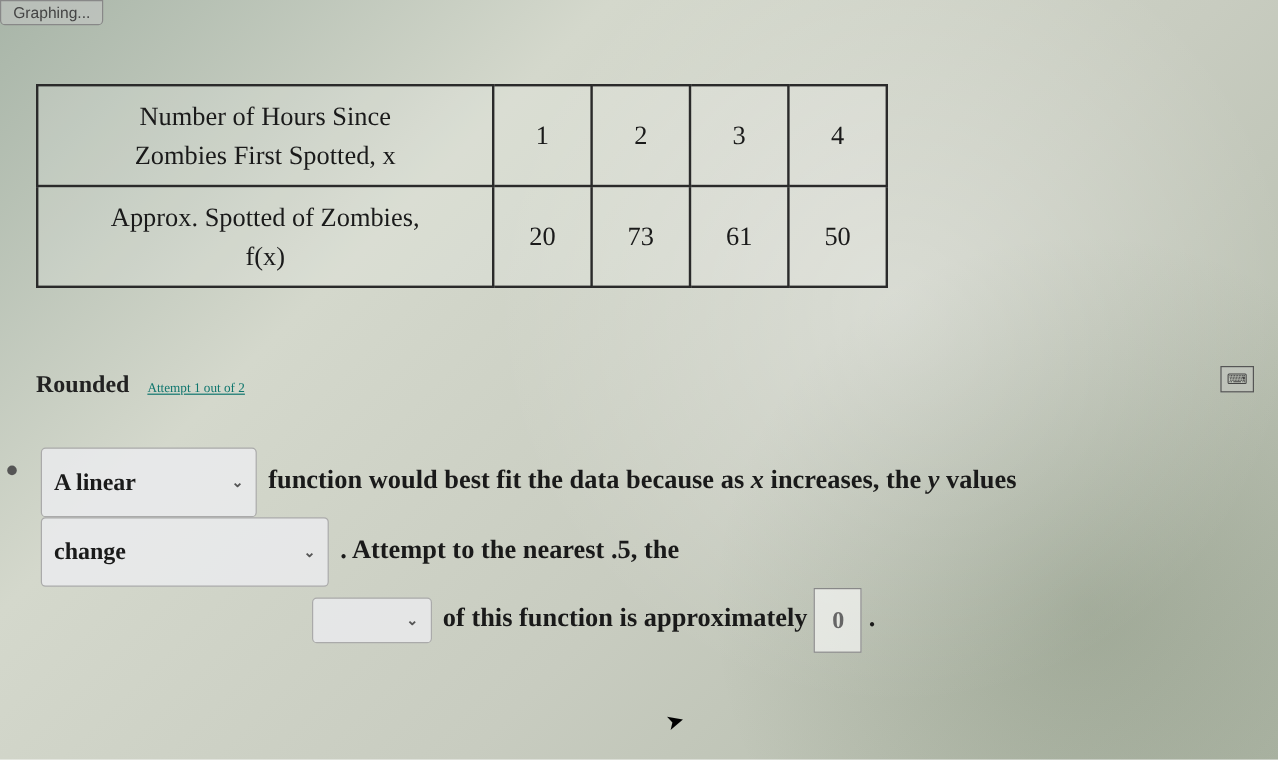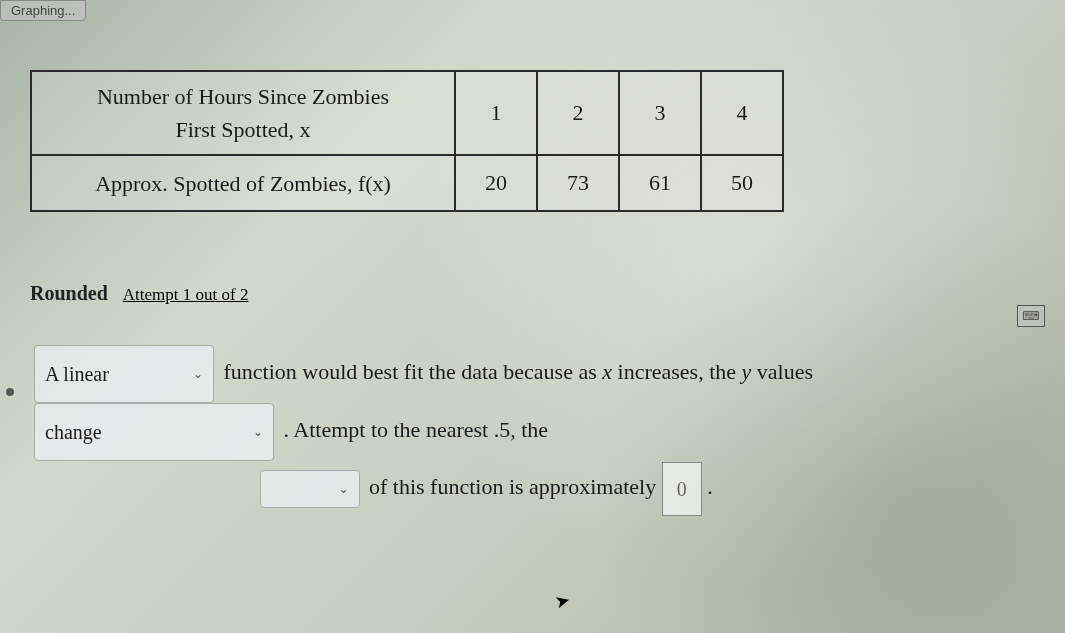--- a/index.html
+++ b/index.html
@@ -43,49 +43,50 @@
       border: 2px solid #2a2a2a;
       padding: 14px 20px;
       text-align: center;
       font-size: 22px;
       color: #1a1a1a;
     }
     table.data-table .row-header {
       text-align: center;
       font-weight: normal;
       padding: 8px 44px;
-      width: 424px;
+      width: 380px;
       line-height: 1.5;
     }
     table.data-table .val-cell {
       width: 82px;
       font-size: 22px;
     }
     .answer-section {
       margin-top: 70px;
       margin-left: 10px;
     }
     .answer-label {
       font-size: 20px;
       color: #222;
     }
     .answer-label .ans-bold {
       font-weight: bold;
     }
     .answer-label .attempt {
-      font-size: 17px;
-      color: #000000;
+      font-size: 11px;
+      color: #0f766e;
       margin-left: 10px;
       text-decoration: underline;
     }
     .answer-body {
       margin-top: 40px;
       font-size: 22px;
       color: #1a1a1a;
       line-height: 2.4;
+      font-weight: bold;
     }
     .dropdown {
       display: inline-flex;
       align-items: center;
       justify-content: space-between;
       background: rgba(240,240,245,0.7);
       border: 1px solid #aaa;
       border-radius: 4px;
       padding: 4px 10px;
       min-width: 100px;

